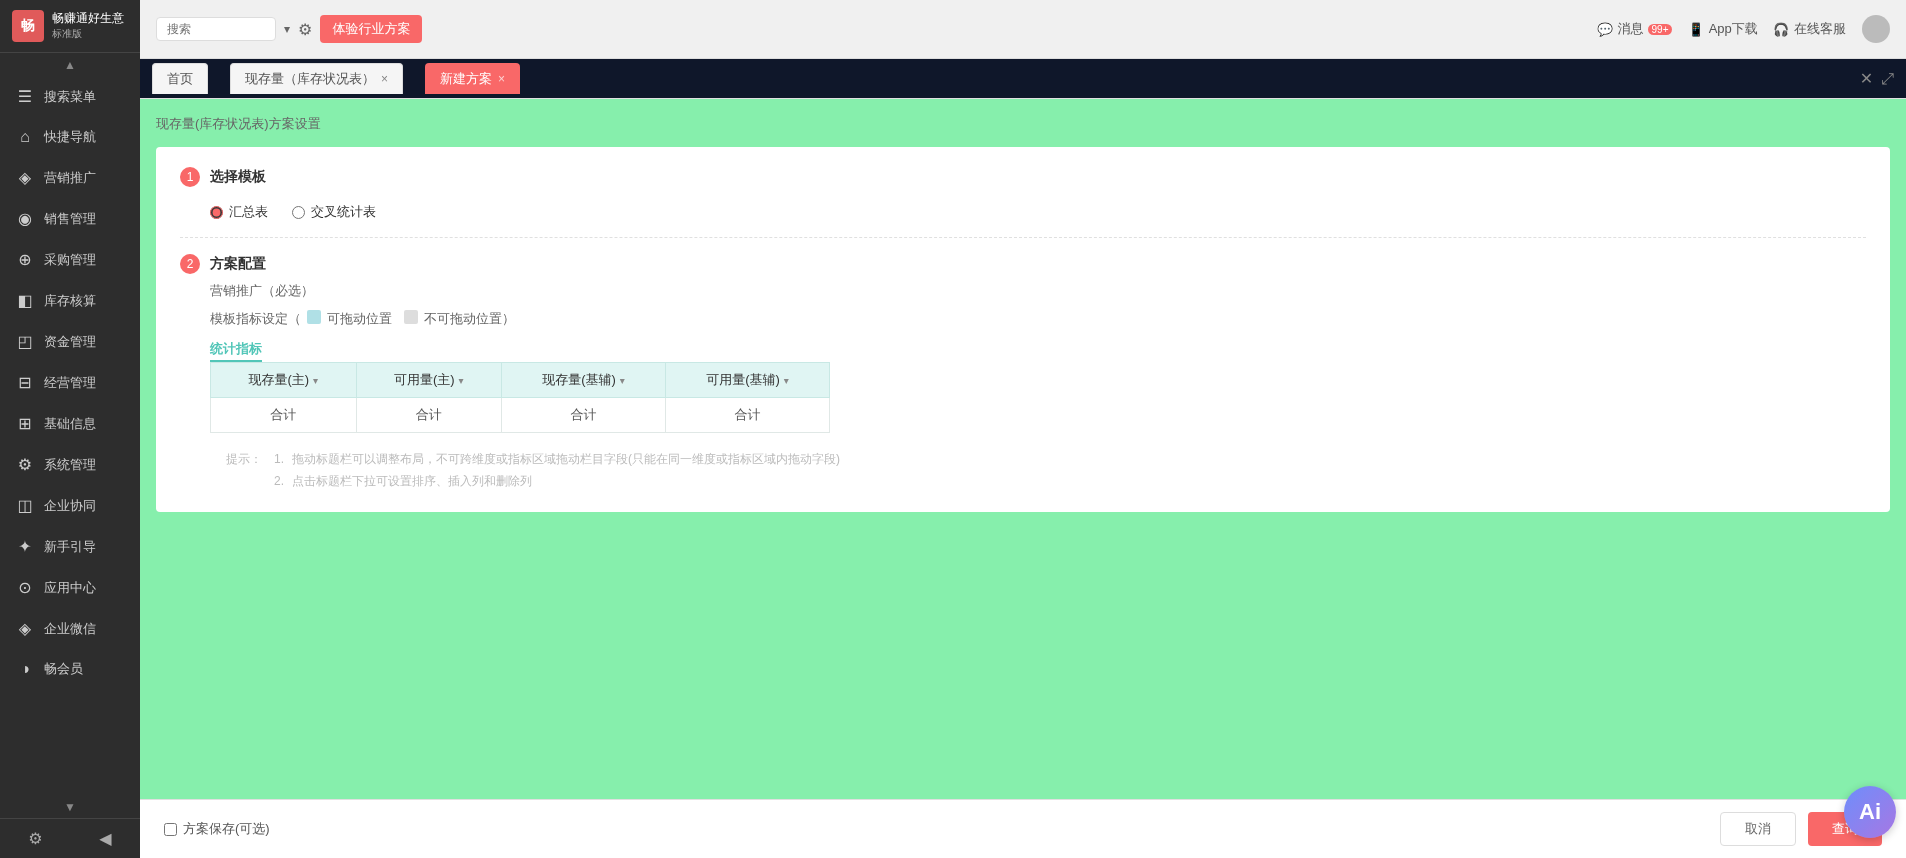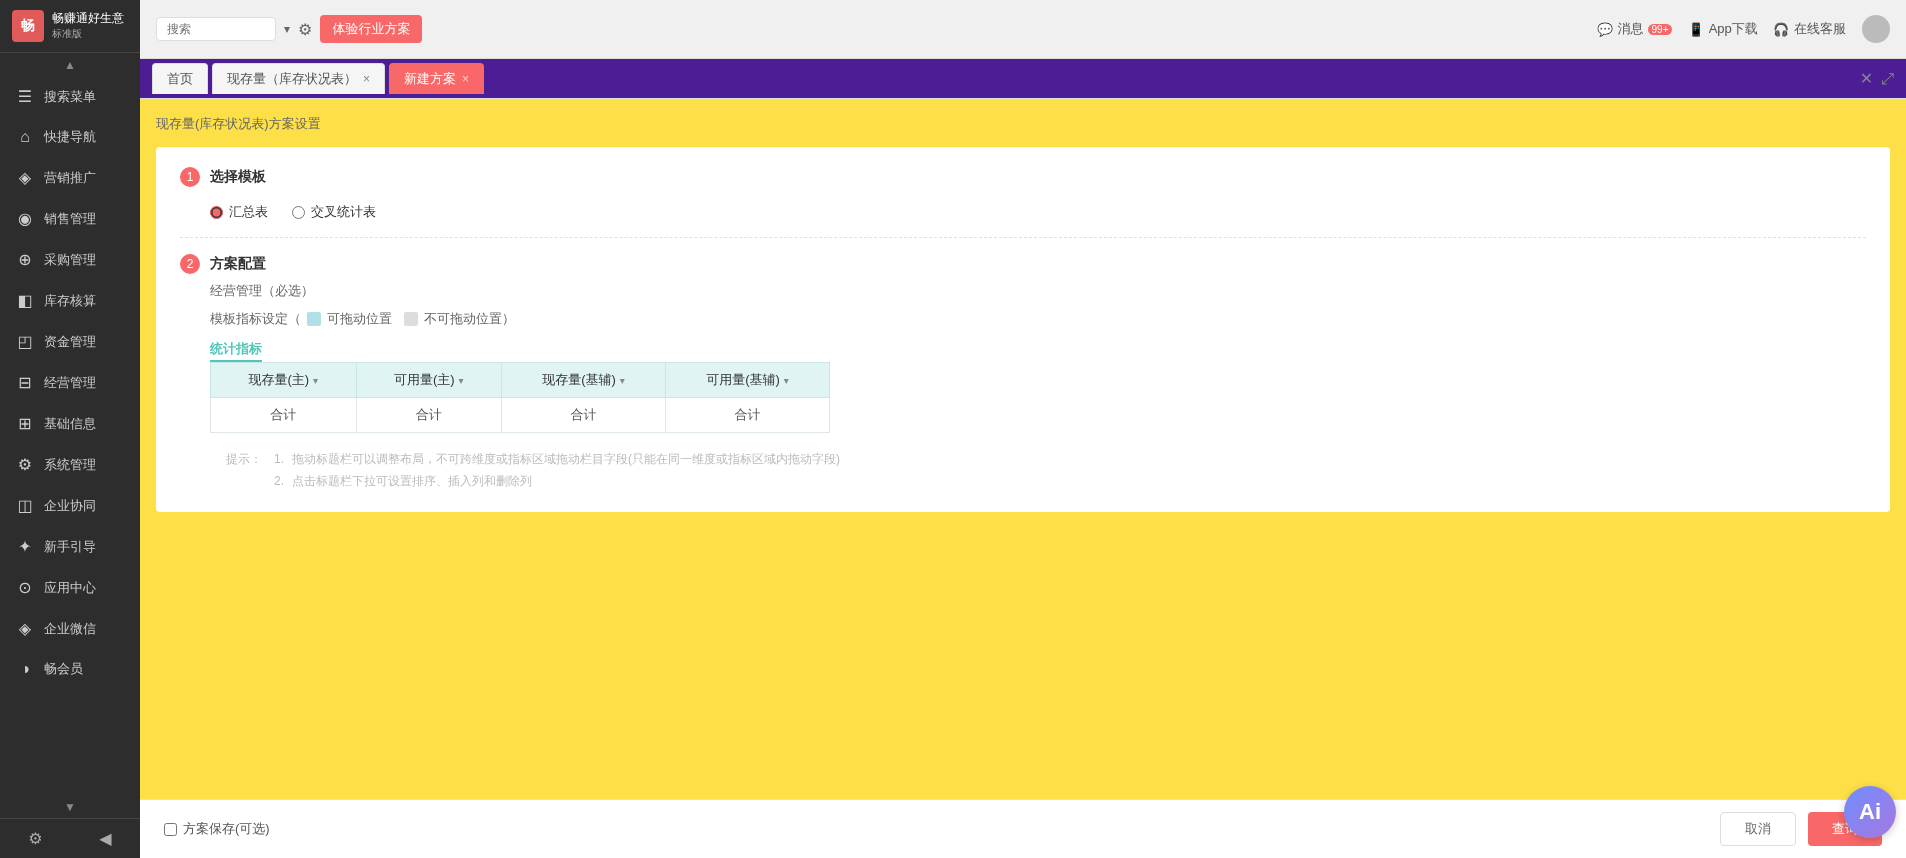--- a/index.html
+++ b/index.html
@@ -86,28 +86,28 @@
     }
     .topbar-right { display: flex; align-items: center; gap: 16px; }
     .topbar-msg { display: flex; align-items: center; gap: 4px; cursor: pointer; color: #555; font-size: 13px; position: relative; }
     .badge { background: #f96868; color: white; border-radius: 8px; font-size: 10px; padding: 0 4px; }
     .topbar-app { display: flex; align-items: center; gap: 4px; cursor: pointer; color: #555; font-size: 13px; }
     .topbar-service { display: flex; align-items: center; gap: 4px; cursor: pointer; color: #555; font-size: 13px; }
     .topbar-avatar { width: 28px; height: 28px; background: #bbb; border-radius: 50%; }
 
     
     .tabbar {
-      background: #4c1d95;
+      background: #0f172a;
       border-bottom: 1px solid #e0e0e0;
       padding: 0 12px;
       display: flex;
       align-items: center;
       height: 40px;
       flex-shrink: 0;
-      gap: 4px;
+      gap: 22px;
     }
     .tab-item {
       display: flex; align-items: center; gap: 6px;
       padding: 6px 14px; cursor: pointer; font-size: 13px;
       color: #555; border-radius: 4px 4px 0 0;
       border: 1px solid transparent;
       border-bottom: none;
     }
     .tab-item.active {
       background: #f96868; color: white;
@@ -117,21 +117,21 @@
     }
     .tab-item.plain { background: #f5f5f5; border: 1px solid #ddd; border-bottom: none; }
 
     .tabbar-right { margin-left: auto; display: flex; gap: 8px; }
     .tabbar-icon-btn { background: none; border: none; cursor: pointer; color: #888; font-size: 16px; }
 
     
     .content {
       flex: 1;
       overflow-y: auto;
-      background: #fde047;
+      background: #86efac;
       padding: 16px;
     }
 
     .page-title { font-size: 13px; color: #666; margin-bottom: 14px; }
 
     .section-card {
       background: #fff;
       border-radius: 4px;
       padding: 20px 24px;
       margin-bottom: 0;
@@ -162,21 +162,21 @@
       align-items: center;
       gap: 12px;
       margin-bottom: 18px;
     }
     .dimension-label { color: #f96868; font-size: 13px; font-weight: bold; }
     .dimension-dash { color: #999; }
     .dimension-placeholder { color: #bbb; font-size: 13px; }
 
     
     .indicator-settings-row {
-      display: flex; align-items: center; gap: 6px;
+      display: flex; gap: 6px;
       margin-bottom: 12px; font-size: 13px; color: #666;
     }
     .draggable-badge {
       display: inline-block; width: 14px; height: 14px;
       background: #b0e0e6; border-radius: 2px; vertical-align: middle;
     }
     .non-draggable-badge {
       display: inline-block; width: 14px; height: 14px;
       background: #ddd; border-radius: 2px; vertical-align: middle; margin-left: 6px;
     }
@@ -416,21 +416,21 @@
       </div>
 
       <hr style="border:none;border-top:1px dashed #e0e0e0;margin-bottom:16px;">
 
       <div class="step-row">
         <div class="step-badge">2</div>
         <div class="step-title">方案配置</div>
       </div>
 
       <div style="padding-left: 30px;">
-        <div class="dimension-required">经营管理（必选）</div>
+        <div class="dimension-required">营销推广（必选）</div>
 
 
         <div class="indicator-settings-row">
           <span>模板指标设定（</span>
           <span class="draggable-badge"></span>
           <span>可拖动位置</span>
           <span class="non-draggable-badge"></span>
           <span>不可拖动位置）</span>
         </div>
 

